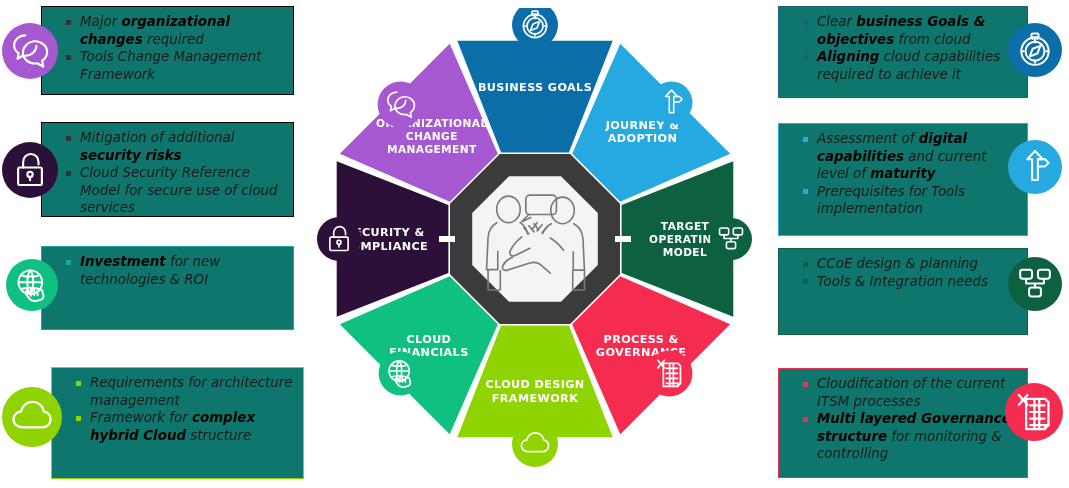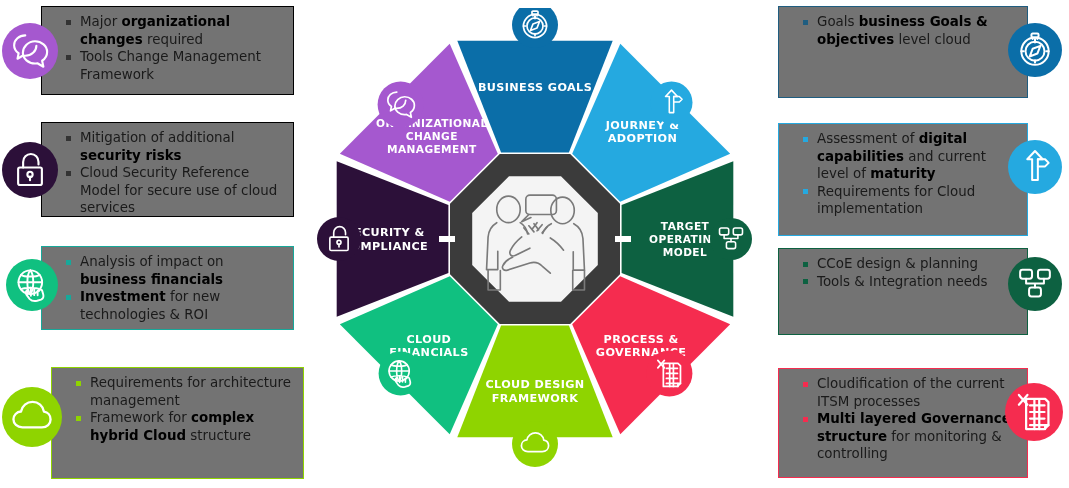--- a/index.html
+++ b/index.html
@@ -10,24 +10,25 @@
     font-family:"DejaVu Sans", sans-serif;
     overflow:hidden;
     position:relative;
   }
   .stage{position:absolute;left:0;top:0;width:1069px;height:488px;}
 
   
   .callout{
     position:absolute;
     box-sizing:border-box;
-    background:#737373;
+    background:#0f766e;
     border:1.5px solid #000;
     padding:6px 8px 6px 24px;
     z-index:4;
+    font-style:italic;
   }
   .callout ul{
     list-style:none;
     margin:0;padding:0;
   }
   .callout li{
     position:relative;
     font-size:13.4px;
     line-height:17.5px;
     color:#1a1a1a;
@@ -84,40 +85,40 @@
       </ul>
     </div>
   <div class="callout" style="left: 41px; top: 122px; width: 253px; height: 95px; border-color: rgb(0, 0, 0);" id="lc1">
       <ul>
         <li style="--mk: #333333;"><span>Mitigation of additional </span><b>security risks</b></li>
         <li style="--mk: #333333;"><span>Cloud Security Reference Model for secure use of cloud services</span></li>
       </ul>
     </div>
   <div class="callout" style="left: 41px; top: 246px; width: 253px; height: 84px; border-color: rgb(23, 168, 154);" id="lc2">
       <ul>
-        <li style="--mk: #17a89a;"><span>Analysis of impact on </span><b>business financials</b></li>
         <li style="--mk: #17a89a;"><b>Investment</b><span> for new technologies &amp; ROI</span></li>
       </ul>
     </div>
   <div class="callout" style="left: 51px; top: 367px; width: 253px; height: 112px; border-color: rgb(143, 212, 0);" id="lc3">
       <ul>
         <li style="--mk: #8fd400;"><span>Requirements for architecture management</span></li>
         <li style="--mk: #8fd400;"><span>Framework for </span><b>complex hybrid Cloud</b><span> structure</span></li>
       </ul>
     </div>
 
   <div class="callout right" style="left: 778px; top: 6px; width: 250px; height: 92px; border-color: rgb(31, 93, 128);" id="rc0">
       <ul>
-        <li style="--mk: #1f5d80;"><span>Goals </span><b>business Goals &amp; objectives</b><span> level cloud</span></li>
+        <li style="--mk: #1f5d80;"><span>Clear </span><b>business Goals &amp; objectives</b><span> from cloud</span></li>
+        <li style="--mk: #1f5d80;"><b>Aligning</b><span> cloud capabilities required to achieve it</span></li>
       </ul>
     </div>
   <div class="callout right" style="left: 778px; top: 123px; width: 250px; height: 113px; border-color: rgb(37, 169, 224);" id="rc1">
       <ul>
         <li style="--mk: #25a9e0;"><span>Assessment of </span><b>digital capabilities</b><span> and current level of </span><b>maturity</b></li>
-        <li style="--mk: #25a9e0;"><span>Requirements for Cloud implementation</span></li>
+        <li style="--mk: #25a9e0;"><span>Prerequisites for Tools implementation</span></li>
       </ul>
     </div>
   <div class="callout right" style="left: 778px; top: 248px; width: 250px; height: 87px; border-color: rgb(13, 97, 65);" id="rc2">
       <ul>
         <li style="--mk: #0d6141;"><span>CCoE design &amp; planning</span></li>
         <li style="--mk: #0d6141;"><span>Tools &amp; Integration needs</span></li>
       </ul>
     </div>
   <div class="callout right" style="left: 778px; top: 368px; width: 250px; height: 110px; border-color: rgb(245, 44, 79);" id="rc3">
       <ul>

